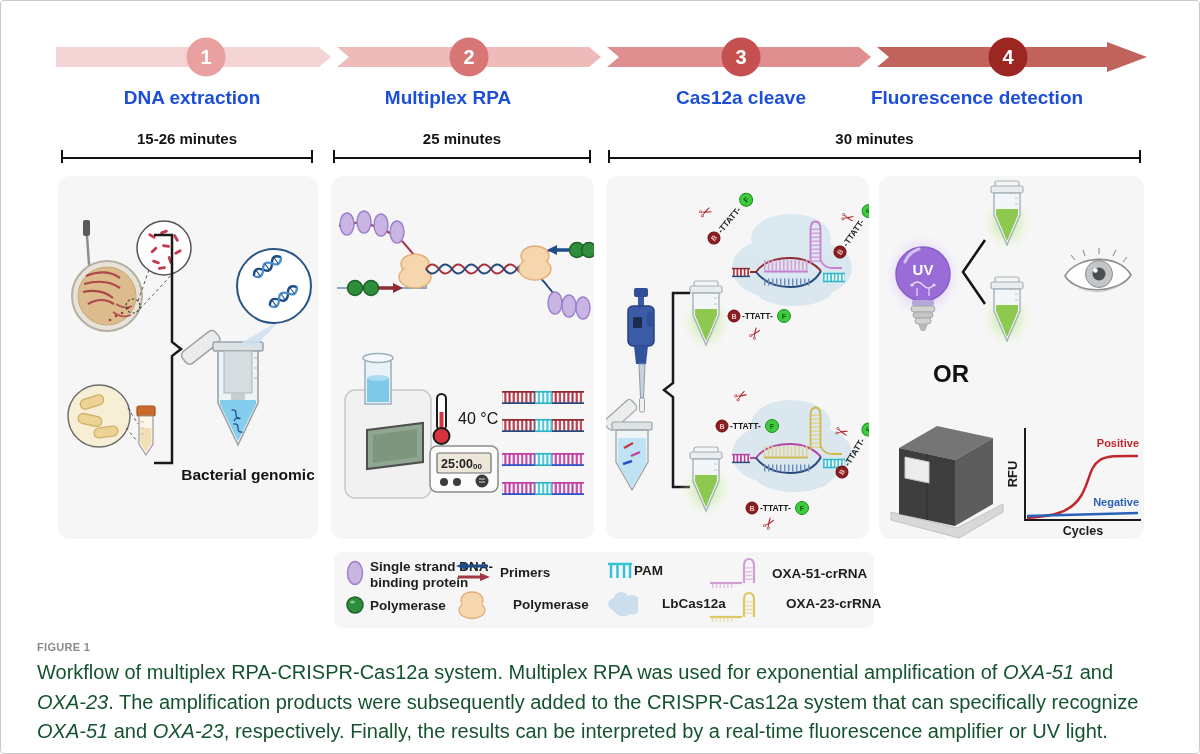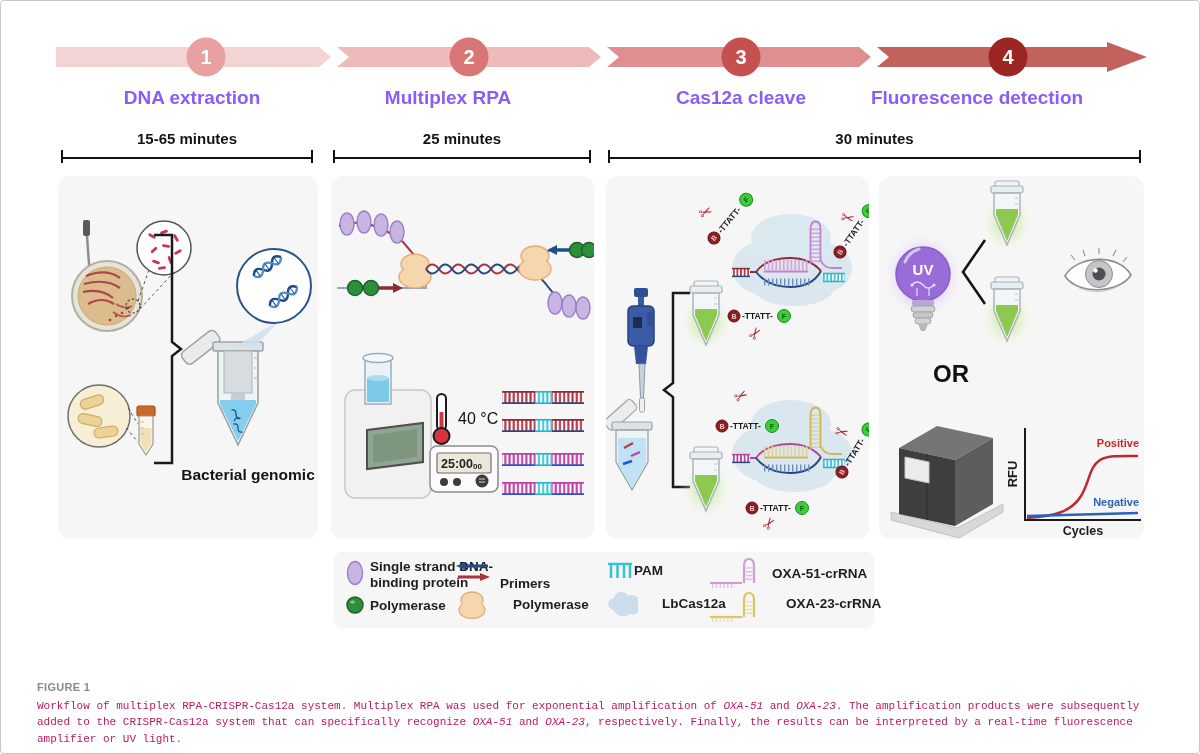--- a/index.html
+++ b/index.html
@@ -1,30 +1,30 @@
 <!DOCTYPE html>
 <html><head>
 <meta charset="utf-8">
 <style>
   html,body{margin:0;padding:0;background:#ffffff;}
   .page{position:relative;width:1198px;height:752px;background:#fff;border:1px solid #c9c9c9;border-radius:4px;overflow:hidden;font-family:"Liberation Sans",sans-serif;}
   .abs{position:absolute;}
-  .step-label{position:absolute;top:86px;transform:translateX(-50%);font-size:19px;font-weight:bold;color:#8b5cf6;white-space:nowrap;text-align:center;}
+  .step-label{position:absolute;top:86px;transform:translateX(-50%);font-size:19px;font-weight:bold;color:#1d4ed8;white-space:nowrap;text-align:center;}
   .dur{position:absolute;top:129px;}
   .dur-label{text-align:center;font-size:15px;font-weight:bold;color:#141414;margin-bottom:3px;white-space:nowrap;}
   .bracket{height:13px;border-left:2px solid #111;border-right:2px solid #111;position:relative;}
   .bracket::before{content:"";position:absolute;left:0;right:0;top:50%;border-top:2px solid #111;}
   .panel{position:absolute;top:175px;height:363px;background:#f6f6f6;border-radius:12px;}
   .panel svg{display:block;width:100%;height:100%;}
   .legend{position:absolute;left:333px;top:551px;width:540px;height:76px;background:#f6f6f6;border-radius:8px;}
   .li{position:absolute;display:flex;align-items:flex-start;}
   .li-label{font-size:13.5px;font-weight:bold;color:#1e1e1e;line-height:1.16;white-space:nowrap;}
-  .caption{position:absolute;left:36px;top:640px;width:1130px;margin-top:40px;}
+  .caption{position:absolute;left:36px;top:640px;width:1130px;}
   .fig-label{font-size:11px;font-weight:bold;color:#8a8a8a;letter-spacing:.3px;margin-bottom:5px;}
-  .fig-text{font-size:11px;color:#be185d;line-height:1.48;font-family:Liberation Mono, monospace;}
+  .fig-text{font-size:20px;color:#14532d;line-height:1.48;}
   .fig-text i{font-style:italic;}
   text{font-family:"Liberation Sans",sans-serif;}
   .scis{font-family:"DejaVu Sans",sans-serif;}
 </style>
 </head>
 <body>
 
 <div class="page">
 
   <svg class="abs" style="left:0;top:0" width="1198" height="80" viewBox="0 0 1198 80">
@@ -41,21 +41,21 @@
     <text x="740" y="63" text-anchor="middle" font-size="20" font-weight="bold" fill="#ffffff">3</text>
     <text x="1007" y="63" text-anchor="middle" font-size="20" font-weight="bold" fill="#ffffff">4</text>
   </svg>
 
   <div class="step-label" style="left:191px">DNA extraction</div>
   <div class="step-label" style="left:447px">Multiplex RPA</div>
   <div class="step-label" style="left:740px">Cas12a cleave</div>
   <div class="step-label" style="left:976px">Fluorescence detection</div>
 
   <div class="dur" style="left:60px;width:252px">
-    <div class="dur-label">15-65 minutes</div>
+    <div class="dur-label">15-26 minutes</div>
     <div class="bracket"></div>
   </div>
   <div class="dur" style="left:332px;width:258px">
     <div class="dur-label">25 minutes</div>
     <div class="bracket"></div>
   </div>
   <div class="dur" style="left:607px;width:533px">
     <div class="dur-label">30 minutes</div>
     <div class="bracket"></div>
   </div>
@@ -479,21 +479,21 @@
         </svg>
       <div class="li-label" style="margin-left:6px;margin-top:2px">Polymerase</div>
     </div>
     <div class="li" style="left:120px;top:8px">
       <svg width="38" height="24">
         <line x1="34" y1="6" x2="12" y2="6" stroke="#1d4e8a" stroke-width="3"></line>
           <polygon points="12,2 2,6 12,10" fill="#1d4e8a"></polygon>
         <line x1="4" y1="17" x2="26" y2="17" stroke="#a33640" stroke-width="3"></line>
           <polygon points="26,13 36,17 26,21" fill="#a33640"></polygon>
       </svg>
-      <div class="li-label" style="margin-left:8px;margin-top:16px">Primers</div>
+      <div class="li-label" style="margin-left:8px;margin-top:5px">Primers</div>
     </div>
     <div class="li" style="left:121px;top:38px">
       <svg width="34" height="30">
         <ellipse cx="17" cy="10" rx="11" ry="8" fill="#f6d6ac" stroke="#e3ad78" stroke-width="1.3"></ellipse>
         <ellipse cx="17" cy="20" rx="13" ry="8.5" fill="#f6d6ac" stroke="#e3ad78" stroke-width="1.3"></ellipse>
         <ellipse cx="17" cy="13" rx="10" ry="6" fill="#f6d6ac"></ellipse>
       </svg>
       <div class="li-label" style="margin-left:24px;margin-top:7px">Polymerase</div>
     </div>
     <div class="li" style="left:272px;top:9px">

